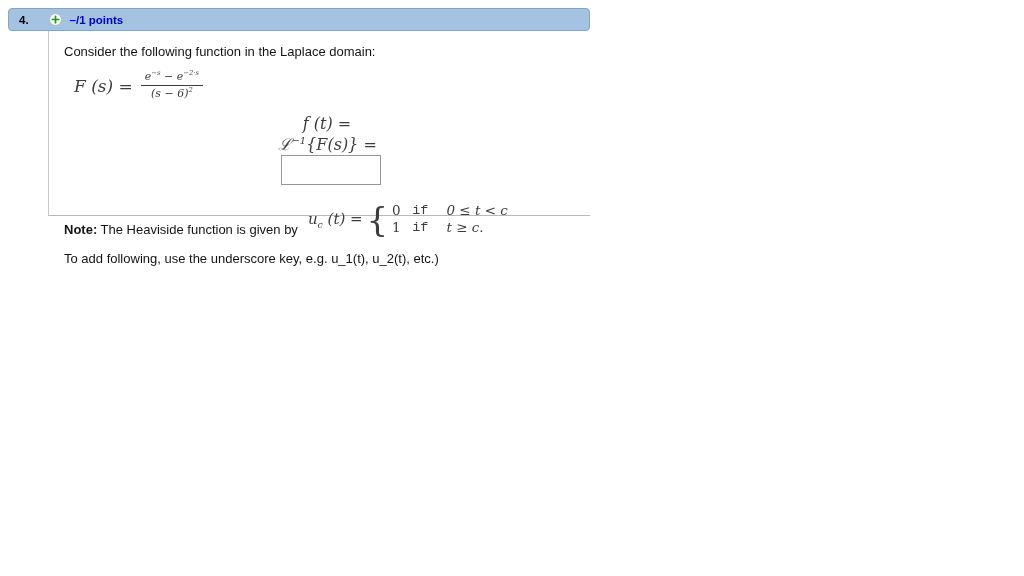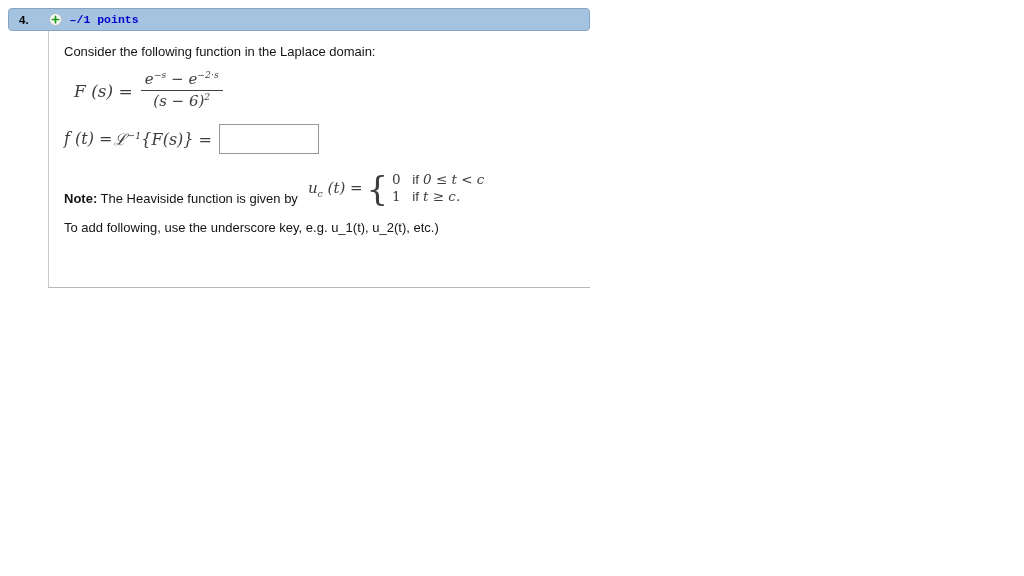--- a/index.html
+++ b/index.html
@@ -39,30 +39,29 @@
     display: inline-flex;
     align-items: center;
     justify-content: center;
     cursor: pointer;
   }
   .q-points {
     margin-left: 8px;
     font-size: 11.5px;
     font-weight: bold;
     color: var(--points-text, #0000cc);
-    font-family: Liberation Mono, monospace;
   }
 
   
   .q-body {
     position: absolute;
     left: 48px;
     top: 31px;
     width: 542px;
-    height: 257px;
+    height: 185px;
     border-left: 1px solid #c9c9c9;
     border-bottom: 1px solid #b9b9b9;
     padding: 13px 0 0 15px;
     background: #ffffff;
   }
   .text {
     margin: 0;
     font-size: 13px;
     color: #141414;
     line-height: 1.25;
@@ -94,38 +93,39 @@
     display: flex;
     align-items: center;
     margin: 10px 0 13px 10px;
     font-size: 17px;
   }
   .frac {
     display: inline-flex;
     flex-direction: column;
     text-align: center;
     margin-left: 8px;
-    font-size: 15px;
+    font-size: 11px;
     line-height: 1.25;
   }
   .frac .num {
     padding: 0 4px 1px 4px;
     border-bottom: 1px solid var(--math-text, #3d3d3d);
     white-space: nowrap;
   }
   .frac .den { padding-top: 1px; white-space: nowrap; }
 
   .determine { margin: 0 0 9px 0; }
 
   
   .inverse-row {
     display: flex;
     align-items: center;
     margin: 0 0 17px 0;
     font-size: 16px;
+    flex-direction: column;
   }
   .inverse-row .op { margin-left: 1px; }
   .answer-input {
     width: 100px;
     height: 30px;
     margin-left: 7px;
     border: 1px solid #979797;
     background: #ffffff;
     font-family: "Liberation Sans", sans-serif;
     font-size: 13px;
@@ -165,25 +165,25 @@
   }
   .case-row { display: flex; white-space: nowrap; }
   .case-val {
     font-family: "DejaVu Serif", serif;
     font-style: normal;
     color: var(--math-text, #3d3d3d);
     width: 10px;
     text-align: center;
   }
   .case-if {
-    font-family: Liberation Sans, sans-serif;
+    font-family: Liberation Mono, monospace;
     font-style: normal;
     color: var(--math-text, #3d3d3d);
     margin-left: 11px;
-    margin-right: 4px;
+    margin-right: 18px;
   }
   .hint { margin: 0; }
 </style>
 </head>
 <body>
 
 <div class="page">
 
   <div class="q-header">
     <span class="q-num">4.</span>

